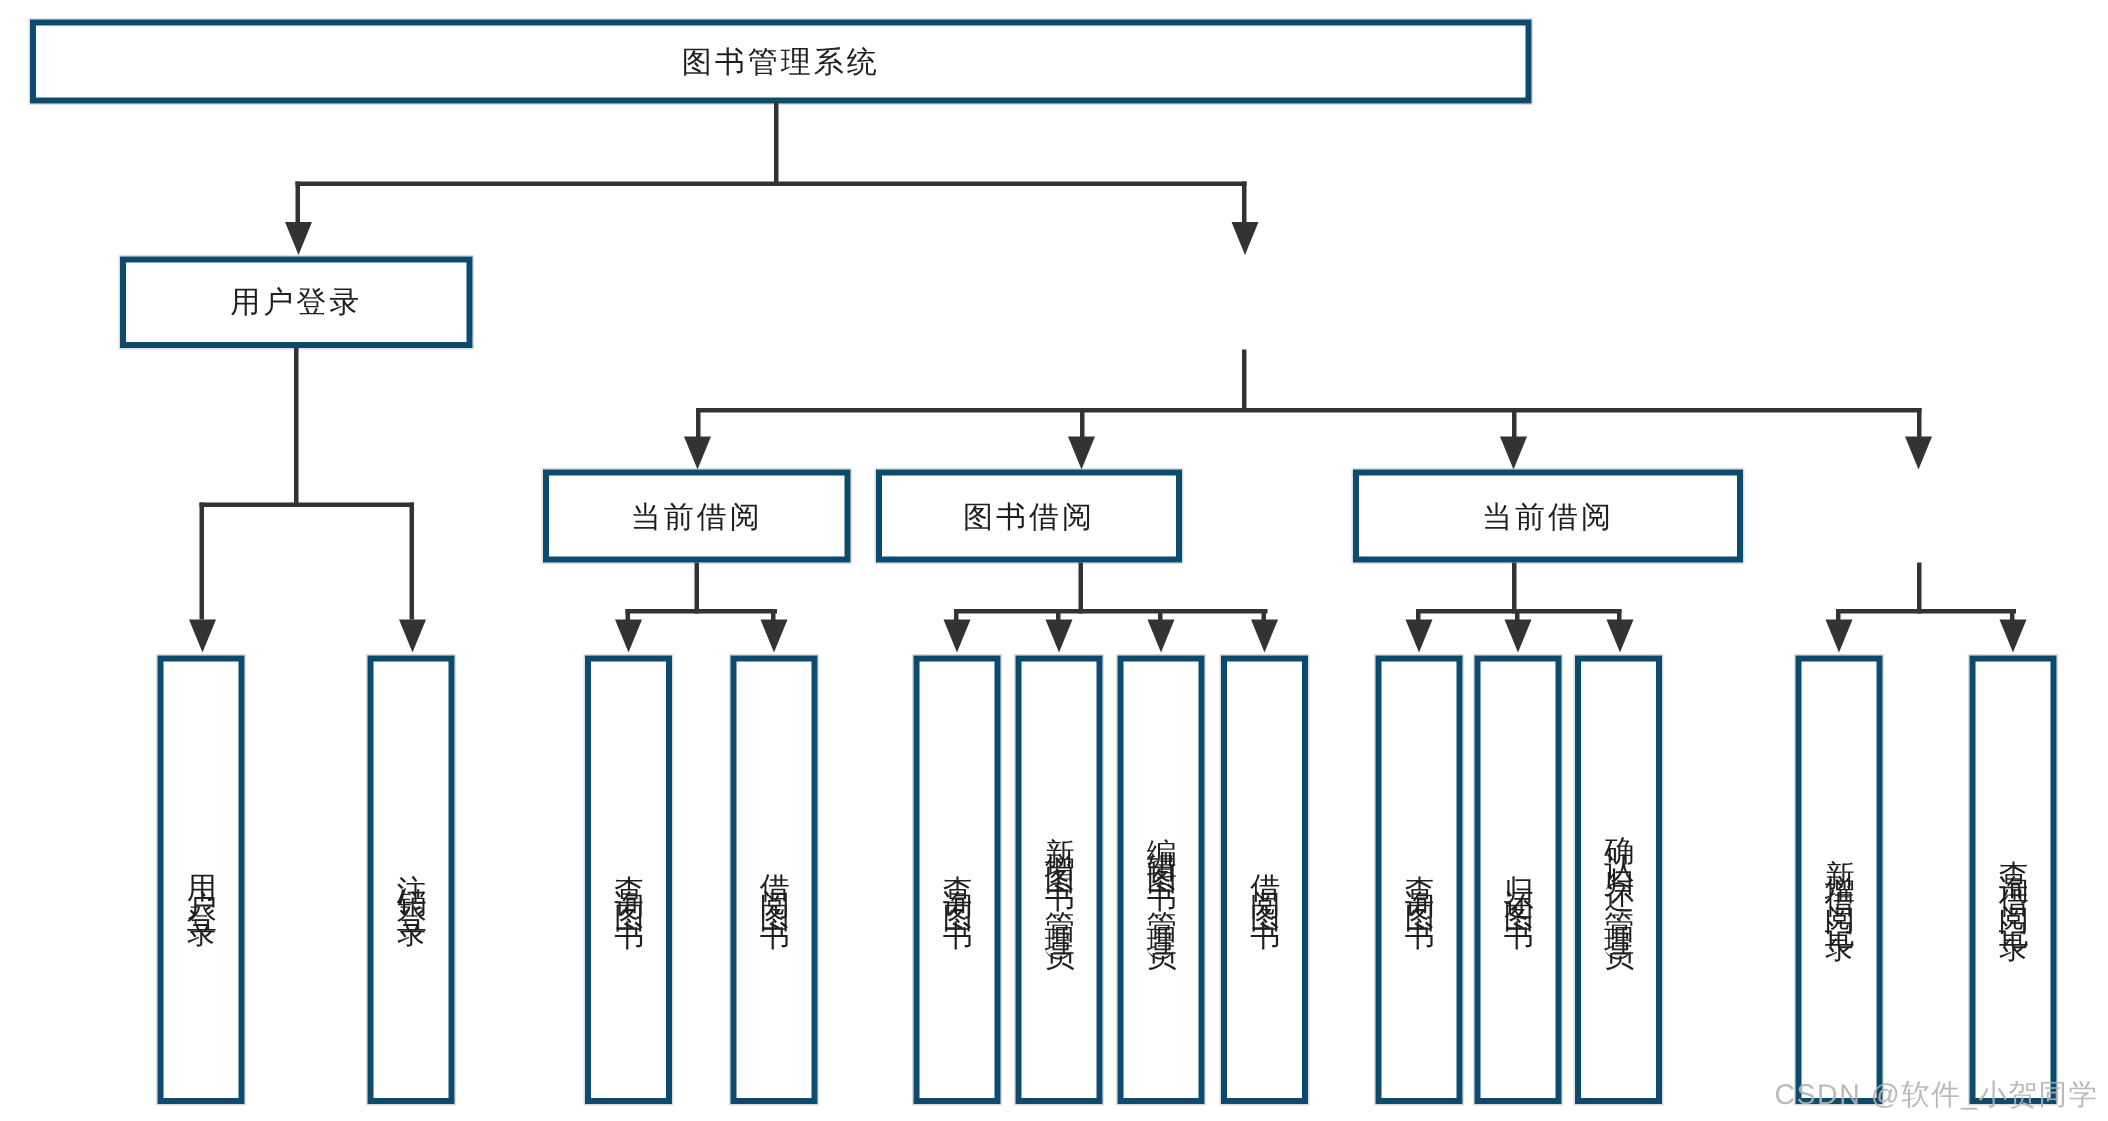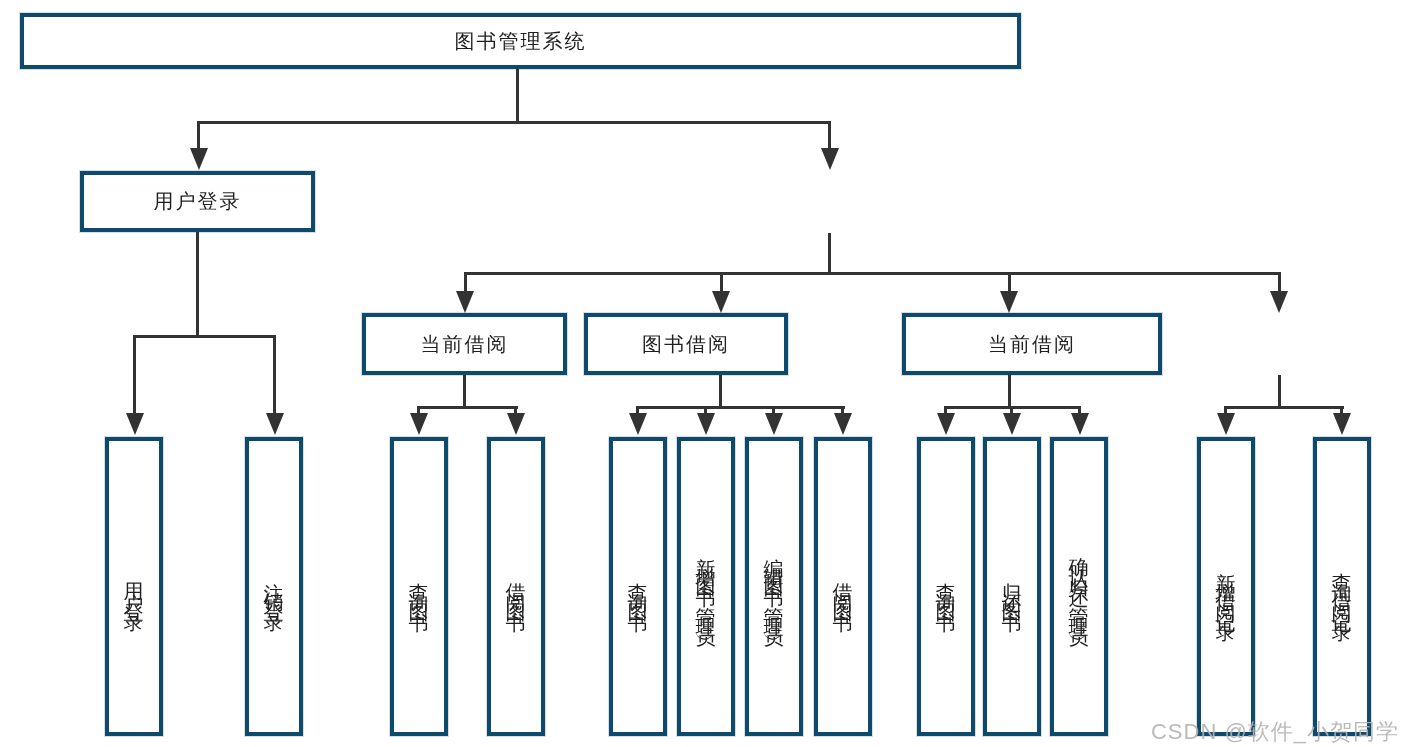--- a/index.html
+++ b/index.html
@@ -41,21 +41,21 @@
   .arrow{
     position:absolute;
     width:0;height:0;
     border-left:9px solid transparent;
     border-right:9px solid transparent;
     border-top:22px solid #333333;
   }
   .watermark{
     position:absolute;
     color:#b3b3b3;
-    font-size:22px;
+    font-size:19px;
     letter-spacing:1px;
     white-space:nowrap;
     opacity:.9;
   }
 </style>
 </head>
 <body>
 
 <div id="stage">
 

